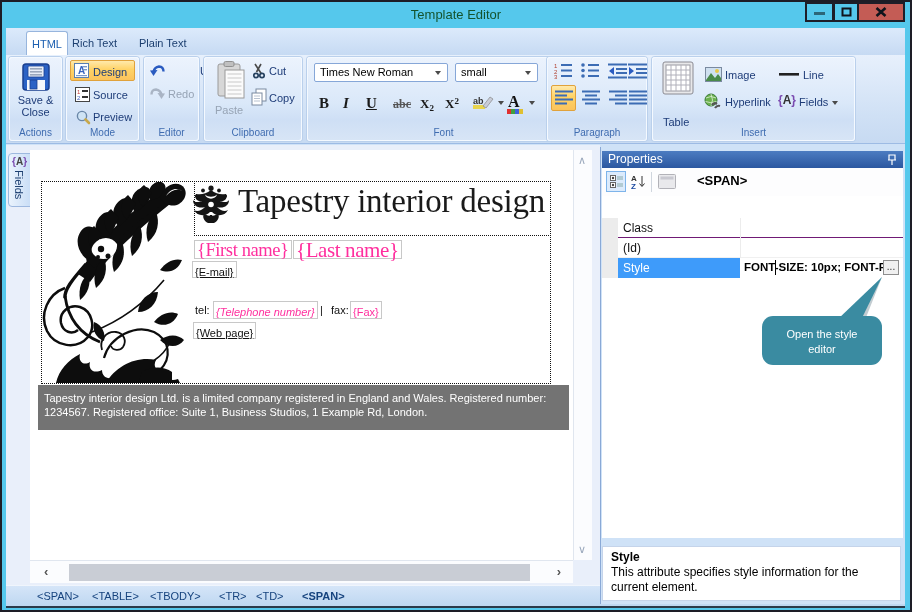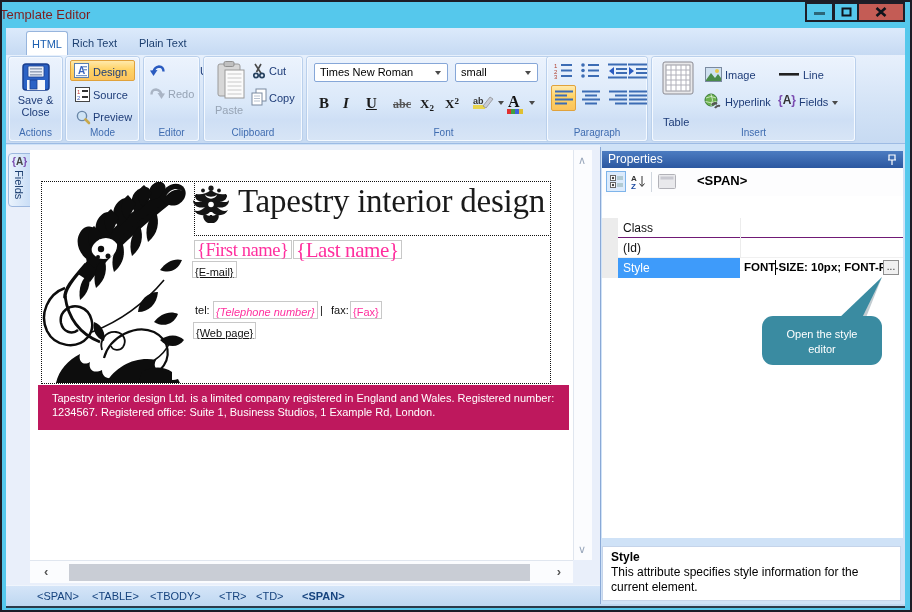--- a/index.html
+++ b/index.html
@@ -1,20 +1,20 @@
 <!DOCTYPE html>
 <html><head>
 <meta charset="utf-8">
 <style>
 * { margin:0; padding:0; box-sizing:border-box; }
 html,body { width:912px; height:612px; overflow:hidden; }
 body { font-family:"Liberation Sans", sans-serif; position:relative; background:#55c8ec; }
 .abs { position:absolute; }
 #outline { position:absolute; left:0; top:0; width:912px; height:612px; border:2px solid #1d1d26; z-index:99; pointer-events:none; }
-#title { position:absolute; left:0; top:2px; width:912px; height:26px; color:#7f1d1d; font-size:13px; line-height:26px; z-index:1; }
+#title { position:absolute; left:0; top:2px; width:912px; height:26px; color:#14532d; font-size:13px; text-align:center; line-height:26px; z-index:1; }
 .tbtn { position:absolute; top:2px; height:20px; border:2px solid #1e1e28; background:#55c8ec; z-index:5; }
 #bclose { background:#c45c55; }
 #client { position:absolute; left:6px; top:28px; width:899px; height:578px; background:#cfe2f7; }
 
 #tabstrip { position:absolute; left:6px; top:28px; width:899px; height:27px; background:linear-gradient(#dceafb,#c6daf3); }
 .tab { position:absolute; height:24px; font-size:11px; color:#1b3e6f; line-height:25px; }
 #tab1 { background:#fff; border:1px solid #97b5dd; border-bottom:none; border-radius:3px 3px 0 0; color:#1c5fb0; text-align:center; }
 
 #ribbon { position:absolute; left:6px; top:55px; width:899px; height:89px; background:linear-gradient(#e7f0fc,#cfe0f5 70%,#c7daf2); border-bottom:1px solid #9dbbe4; }
 .grp { position:absolute; top:57px; height:84px; border-radius:3px; background:linear-gradient(#ecf3fd,#dae8f9 55%,#cedff5 75%,#d8e5f6); box-shadow:inset 0 0 0 1px #f4f9ff, 0 0 0 1px #bad0ec; }
@@ -349,21 +349,21 @@
   <div class="abs fieldbox" style="left:194px;top:240px;height:19px;"><span class="mag" style="font-size:18.5px;line-height:18px;display:inline-block;letter-spacing:-0.4px;">{First name}</span></div>
   <div class="abs fieldbox" style="left:293px;top:240px;height:19px;"><span class="mag" style="font-size:21px;line-height:18px;display:inline-block;letter-spacing:-0.4px;">{Last name}</span></div>
   <div class="abs fieldbox" style="left:192px;top:261px;height:17px;"><span style="font-size:11px;color:#111;text-decoration:underline;">{E-mail}</span></div>
   <div class="abs" style="left:195px;top:304px;font-size:11px;color:#111;">tel:</div>
   <div class="abs fieldbox" style="left:213px;top:301px;height:18px;font-style:italic;"><span class="mag sans" style="font-size:11px;">{Telephone number}</span></div>
   <div class="abs" style="left:320px;top:304px;font-size:11px;color:#111;">|</div>
   <div class="abs" style="left:331px;top:304px;font-size:11px;color:#111;">fax:</div>
   <div class="abs fieldbox" style="left:350px;top:301px;height:18px;"><span class="mag sans" style="font-size:11px;">{Fax}</span></div>
   <div class="abs fieldbox" style="left:193px;top:322px;height:17px;"><span style="font-size:11px;color:#111;text-decoration:underline;">{Web page}</span></div>
 
-  <div class="abs" style="left:38px;top:385px;width:531px;height:45px;background:#be185d;color:#fff;font-size:11px;padding:7px 0 0 14px;line-height:13.5px;white-space:nowrap;">Tapestry interior design Ltd. is a limited company registered in England and Wales. Registered number:<br>1234567. Registered office: Suite 1, Business Studios, 1 Example Rd, London.</div>
+  <div class="abs" style="left:38px;top:385px;width:531px;height:45px;background:#737373;color:#fff;font-size:11px;padding:7px 0 0 6px;line-height:13.5px;white-space:nowrap;">Tapestry interior design Ltd. is a limited company registered in England and Wales. Registered number:<br>1234567. Registered office: Suite 1, Business Studios, 1 Example Rd, London.</div>
 </div>
 
 <div id="propswrap">
   <div class="abs" style="left:600px;top:147px;width:305px;height:457px;background:#cfe2f7;border-left:1px solid #8aa9d6;"></div>
   <div class="abs" style="left:602px;top:151px;width:301px;height:17px;background:linear-gradient(#4c7cc1,#2b57a0);color:#fff;font-size:12px;line-height:17px;padding-left:6px;">Properties
     <svg class="abs" style="right:6px;top:3px;" width="10" height="12" viewBox="0 0 10 12">
         <path d="M2 1 h6 v5 h-6 z M1 6 h8 M5 6 v5" stroke="#fff" stroke-width="1.2" fill="none"></path>
       </svg>
   </div>
   <div class="abs" style="left:602px;top:168px;width:301px;height:28px;background:#fdfdfe;">

